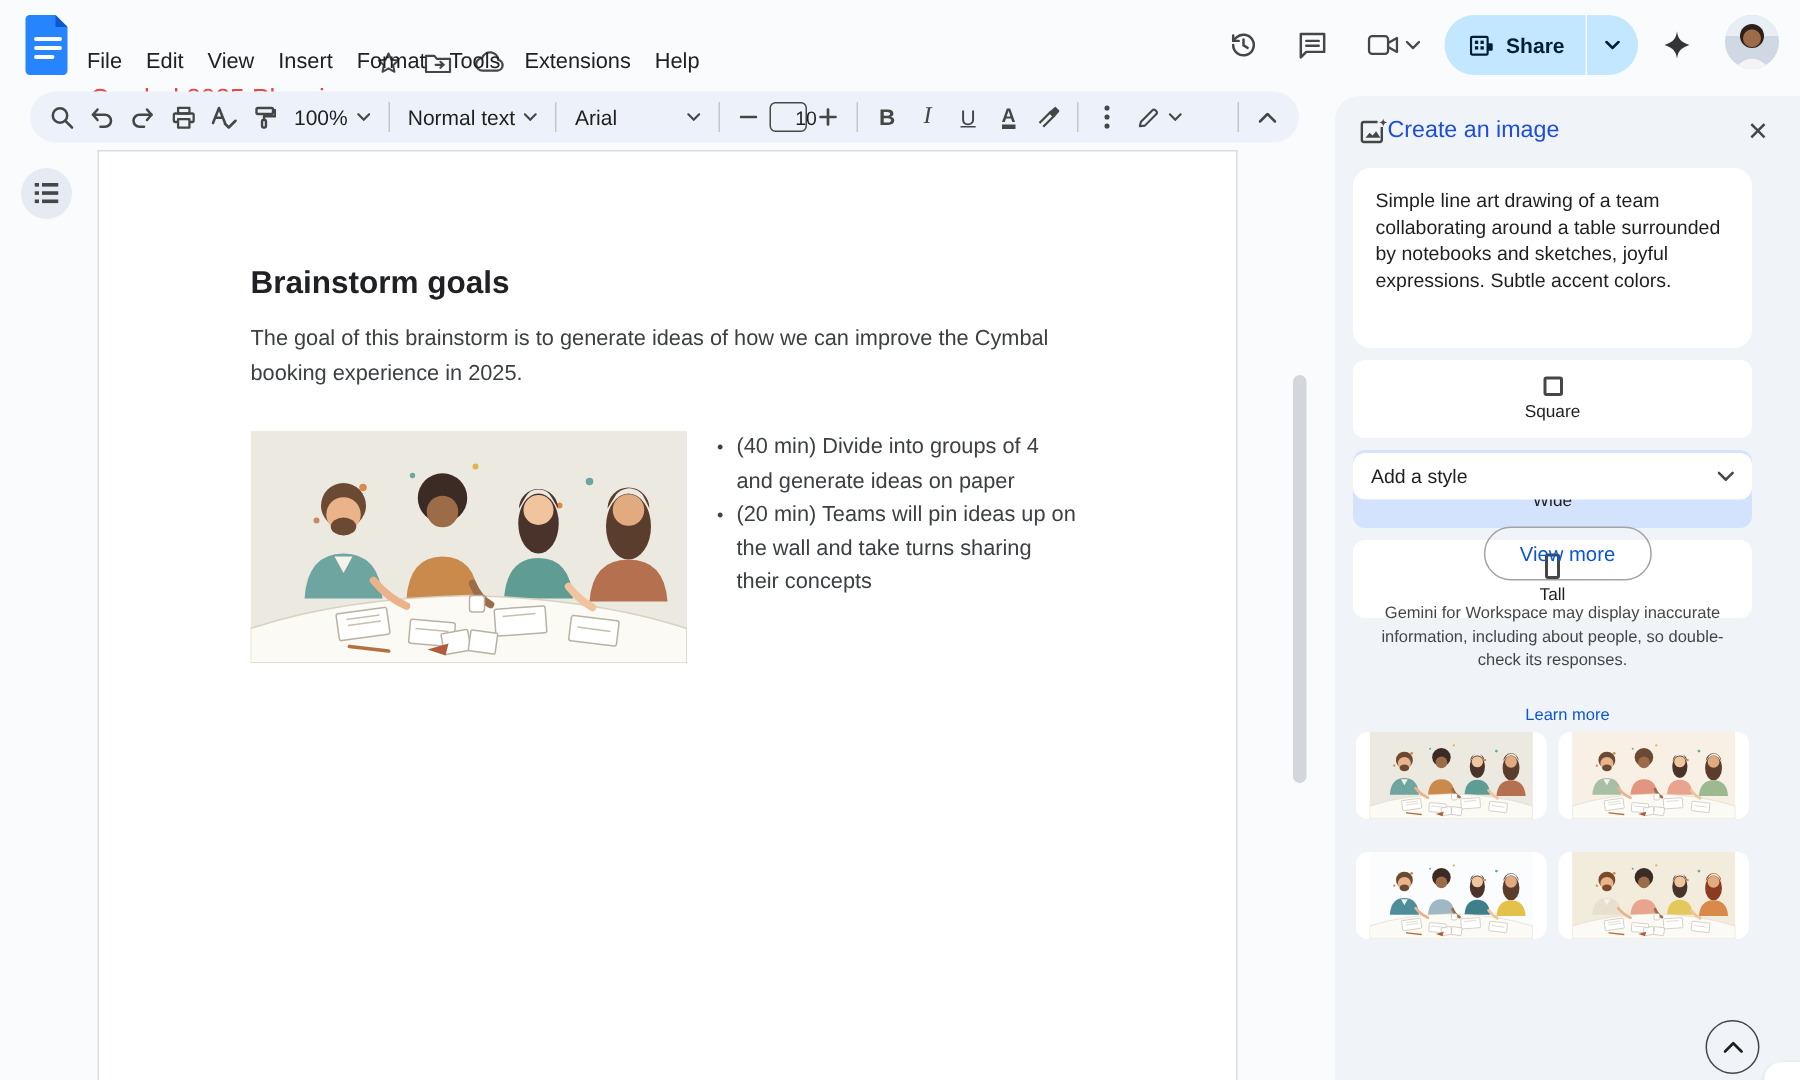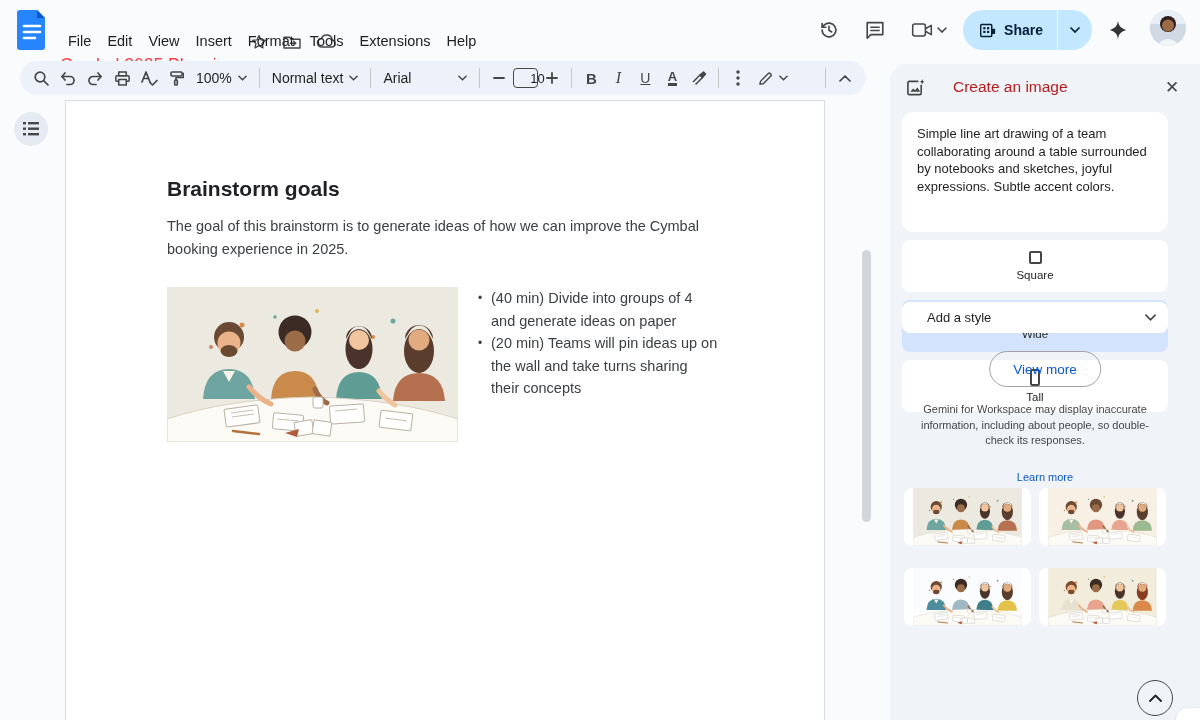--- a/index.html
+++ b/index.html
@@ -9,21 +9,21 @@
   .ico { display:inline-flex; align-items:center; justify-content:center; }
   .iconbtn { width:26px; height:26px; border-radius:50%; display:flex; align-items:center; justify-content:center; cursor:pointer; }
   .round40 { width:40px; height:40px; border-radius:50%; display:flex; align-items:center; justify-content:center; cursor:pointer; }
   svg { display:block; }
 
   
   .header { left:0; top:0; width:1200px; height:62px; }
   .docs-logo { left:16px; top:9px; }
   .title-row { left:60px; top:8px; display:flex; align-items:center; gap:14px; }
   .doc-title { font-size:17.5px; color:#ef4444; white-space:nowrap;margin-top:47px; }
-  .menu-row { left:60px; top:30px; display:flex;align-items:center; }
+  .menu-row { left:50px; top:30px; display:flex;align-items:center; }
   .menu-item { font-size:14.5px; color:#202124; padding:3px 8px; border-radius:4px; cursor:pointer; }
   .hdr-right { right:14px; top:10px; display:flex; align-items:flex-start; gap:6px; }
   .share-pill { display:flex; align-items:center; background:#c2e7ff; border-radius:20px; height:40px; overflow:hidden; cursor:pointer; }
   .share-main { display:flex; align-items:center; gap:8px; padding:0 14px 0 16px; height:100%; }
   .share-label { font-size:14px; font-weight:600; color:#001d35; }
   .share-sep { width:1px; height:40px; background:#f9fbfd; }
   .share-caret { padding:0 12px; height:100%; display:flex; align-items:center; }
   .avatar { width:36px; height:36px; border-radius:50%; overflow:hidden; margin-left:6px; cursor:pointer; }
 
   
@@ -50,35 +50,35 @@
   .doc-col { width:240px; padding-top:0px; }
   .part-title { font-size:14.5px; font-weight:700; color:#202124; margin-bottom:7px; }
   .doc-ul { list-style:none; }
   .doc-ul li { position:relative; padding-left:13px; font-size:14.5px; line-height:22.5px; color:#3c4043; }
   .doc-ul li::before { content:"•"; position:absolute; left:0; top:0; font-size:12px; color:#3c4043; }
   .scrollbar-thumb { left:862px; top:250px; width:9px; height:272px; border-radius:5px; background:#d3d7dc; cursor:grab; }
 
   
   .panel { left:890px; top:64px; width:310px; height:656px; background:#f0f4f9; border-top-left-radius:16px; }
   .panel-head { position:absolute; left:0; top:0; width:100%; height:46px; display:flex; align-items:center; padding:0 14px 0 16px; }
-  .panel-title { font-size:15.5px; font-weight:500; color:#b91c1c; margin-left:28px; flex:1; }
+  .panel-title { font-size:15.5px; font-weight:500; color:#1d4ed8; margin-left:0; flex:1; }
   .panel-close { width:28px; height:28px; display:flex; align-items:center; justify-content:center; font-size:17px; color:#444746; cursor:pointer; }
   .prompt-card { position:absolute; left:12px; top:48px; width:266px; height:120px; background:#fff; border-radius:12px;
                  padding:13px 15px; font-size:13px; line-height:17.5px; color:#1f1f1f; cursor:text; }
   .aspect-row { position:absolute; left:12px; top:176px; width:266px; display:grid; grid-template-columns:1fr; gap:8px; }
   .aspect-btn { height:52px; background:#fff; border-radius:8px; display:flex; flex-direction:column;
                 align-items:center; justify-content:center; gap:5px; cursor:pointer; border:none; }
   .aspect-btn.selected { background:#d3e3fd; }
   .aspect-label { font-size:11.5px; color:#1f1f1f; }
   .shp-square { width:13px; height:13px; border:2px solid #444746; border-radius:2px; }
   .shp-wide { width:17px; height:10px; border:2px solid #1b1b1b; border-radius:2px; }
   .shp-tall { width:10px; height:17px; border:2px solid #444746; border-radius:2px; }
   .style-select { position:absolute; left:12px; top:238px; width:266px; height:31px; background:#fff; border-radius:8px;
                   display:flex; align-items:center; padding:0 12px; cursor:pointer; }
-  .style-label { font-size:13px; color:#1f1f1f; flex:1;margin-left:13px; }
+  .style-label { font-size:13px; color:#1f1f1f; flex:1; }
   .view-more { position:absolute; left:50%; transform:translateX(-50%); top:287px; height:36px; padding:0 23px;
                border:1px solid #a3a3a3; border-radius:18px; background:transparent; display:flex; align-items:center; cursor:pointer; }
   .view-more span { font-size:13.5px; font-weight:500; color:#0b57d0; }
   .disclaimer { position:absolute; left:29px; top:338px; width:232px; text-align:center; font-size:11px; line-height:15.5px; color:#444746; }
   .learn-more { position:absolute; left:0; top:391px; width:100%; text-align:center; font-size:11px; font-weight:500; color:#0b57d0; cursor:pointer;margin-top:16px; }
   .thumb-grid { position:absolute; left:14px; top:424px; display:grid; grid-template-columns:127px 127px; grid-template-rows:58px 58px; gap:22px 8px; }
   .thumb { border-radius:8px; overflow:hidden; cursor:pointer; padding:0; border:none; background:#fff; }
   .thumb svg { width:100%; height:100%; }
   .scroll-top { position:absolute; left:247px; top:616px; width:36px; height:36px; border-radius:50%;
                 border:1px solid #444746; background:#f0f4f9; display:flex; align-items:center; justify-content:center; cursor:pointer; }

